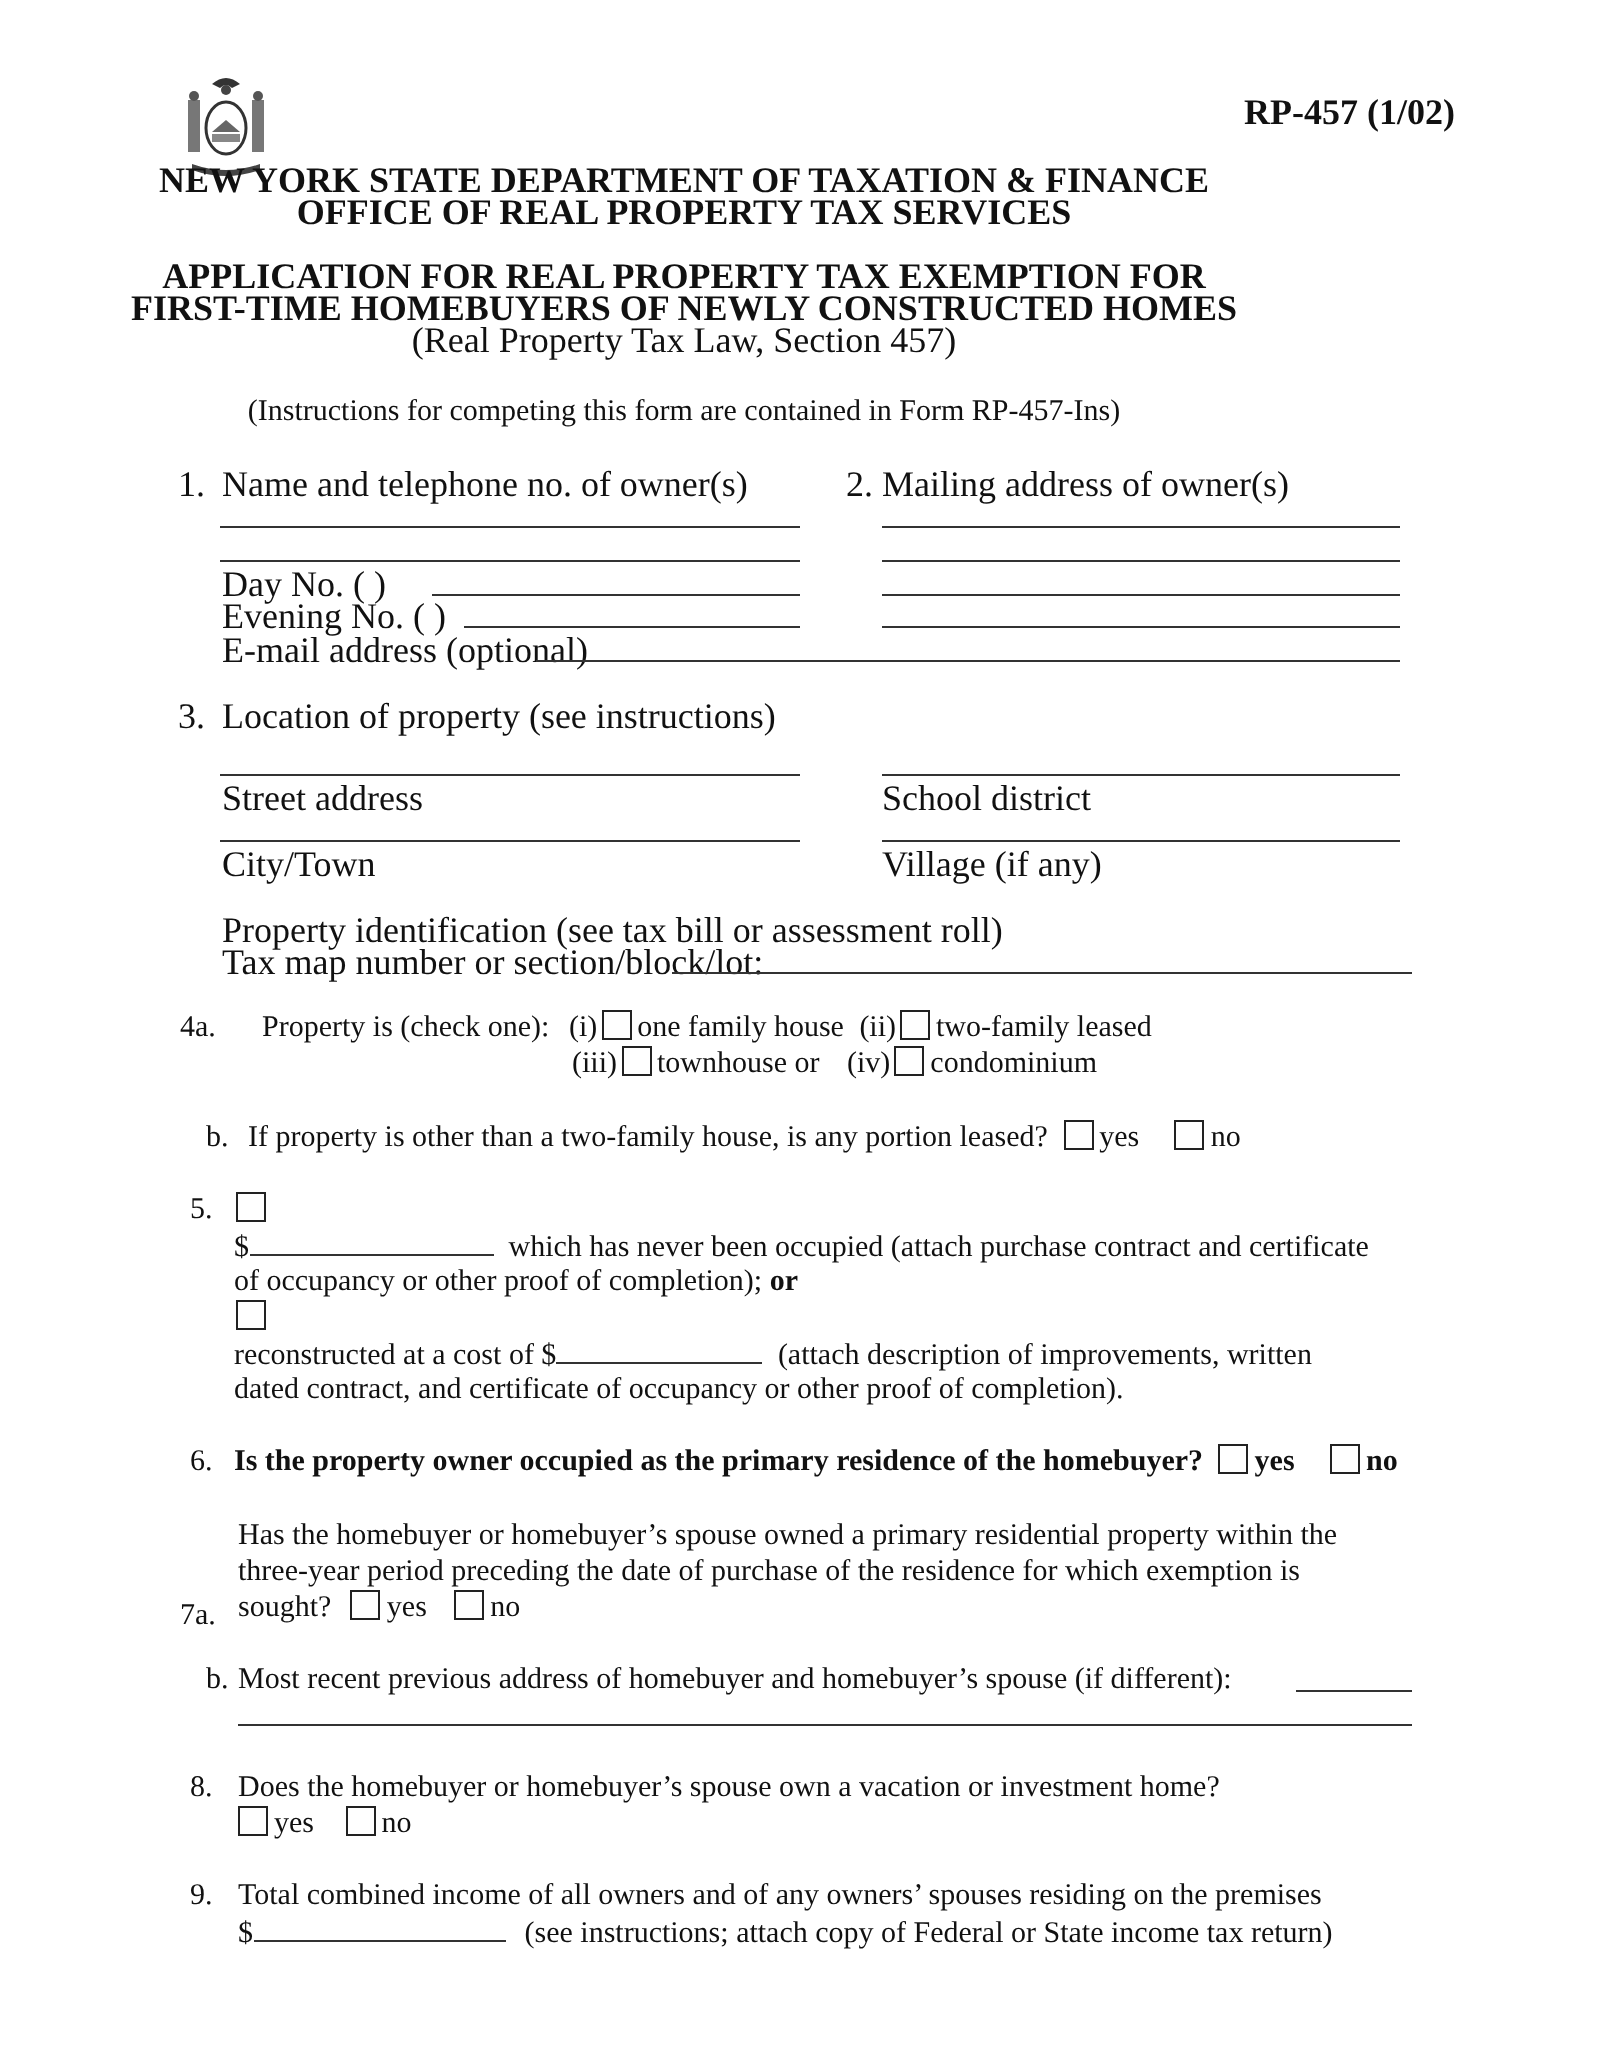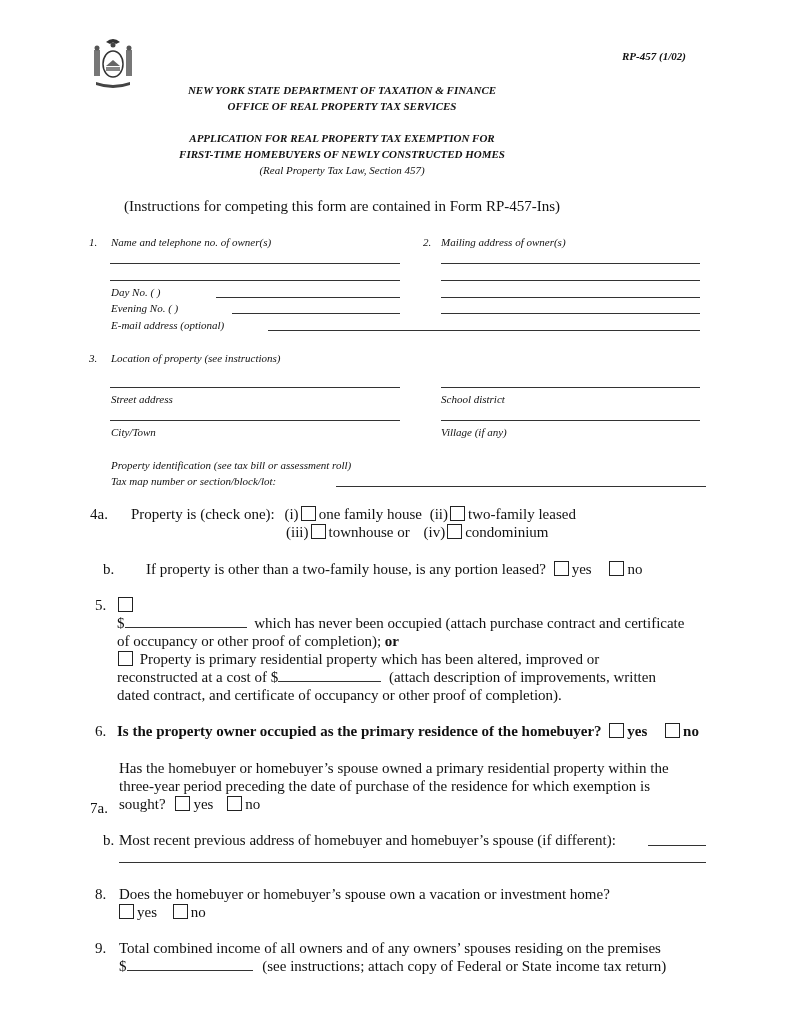--- a/index.html
+++ b/index.html
@@ -1,19 +1,19 @@
 <!DOCTYPE html>
 <html><head>
 <meta charset="utf-8">
 <style>
   html, body { margin: 0; padding: 0; background: #ffffff; }
   body { width: 800px; height: 1035px; position: relative; overflow: hidden;
          font-family: "Liberation Serif", "DejaVu Serif", serif; color: #111; }
   .abs { position: absolute; white-space: nowrap; }
-  .t13 { font-size: 11px; line-height: 16px; font-style: italic; }
+  .t13 { font-size: 18px; line-height: 16px; }
   .t15 { font-size: 15px; line-height: 18px; }
   .bold { font-weight: bold; }
   .center { left: 0; width: 684px; text-align: center; }
   .line { position: absolute; height: 0; border-top: 1px solid #333; }
   .input-line { display: inline-block; border-bottom: 1px solid #333; height: 13px; vertical-align: baseline; }
   .cb { display: inline-block; width: 13px; height: 13px; border: 1px solid #222; vertical-align: -2px; margin: 0 3px 0 2px; background: #fff; }
   .seal { position: absolute; left: 88px; top: 36px; width: 50px; height: 54px; }
 </style>
 </head>
 <body>
@@ -79,41 +79,40 @@
   <span>Property is (check one):</span>
   <span style="margin-left:6px;">(i)</span><span class="cb"></span><span>one family house</span>
   <span style="margin-left:4px;">(ii)</span><span class="cb"></span><span>two-family leased</span>
 </div>
 <div class="abs t15" style="left:286px; top:523px;">
   <span>(iii)</span><span class="cb"></span><span>townhouse or</span>
   <span style="margin-left:10px;text-align:right;">(iv)</span><span class="cb"></span><span>condominium</span>
 </div>
 
 <div class="abs t15" style="left:103px; top:560px;">b.</div>
-<div class="abs t15" style="left:146px; top:560px;">
+<div class="abs t15" style="left:124px; top:560px;">
   <span>If property is other than a two-family house, is any portion leased?</span>
   <span class="cb" style="margin-left:4px;"></span><span>yes</span>
   <span class="cb" style="margin-left:14px;"></span><span>no</span>
 </div>
 
 <div class="abs t15" style="left:95px; top:596px;">5.</div>
 <div class="abs t15" style="left:116px; top:596px;">
   <span class="cb"></span>
 </div>
 <div class="abs t15" style="left:117px; top:614px;">
   <span>$</span><span class="input-line" style="width:122px;"></span>
   <span style="margin-left:4px;">which has never been occupied (attach purchase contract and certificate</span>
 </div>
 <div class="abs t15" style="left:117px; top:632px;">
   <span>of occupancy or other proof of completion);</span>
   <span class="bold">or</span>
 </div>
 <div class="abs t15" style="left:116px; top:650px;">
   <span class="cb"></span>
-  <span>Property is primary residential property which has been altered, improved or</span>
 </div>
 <div class="abs t15" style="left:117px; top:668px;">
   <span>reconstructed at a cost of $</span><span class="input-line" style="width:103px;"></span>
   <span style="margin-left:4px;">(attach description of improvements, written</span>
 </div>
 <div class="abs t15" style="left:117px; top:686px;">dated contract, and certificate of occupancy or other proof of completion).</div>
 
 <div class="abs t15" style="left:95px; top:722px;">6.</div>
 <div class="abs t15" style="left:117px; top:722px;font-weight:bold;">
   <span>Is the property owner occupied as the primary residence of the homebuyer?</span>

